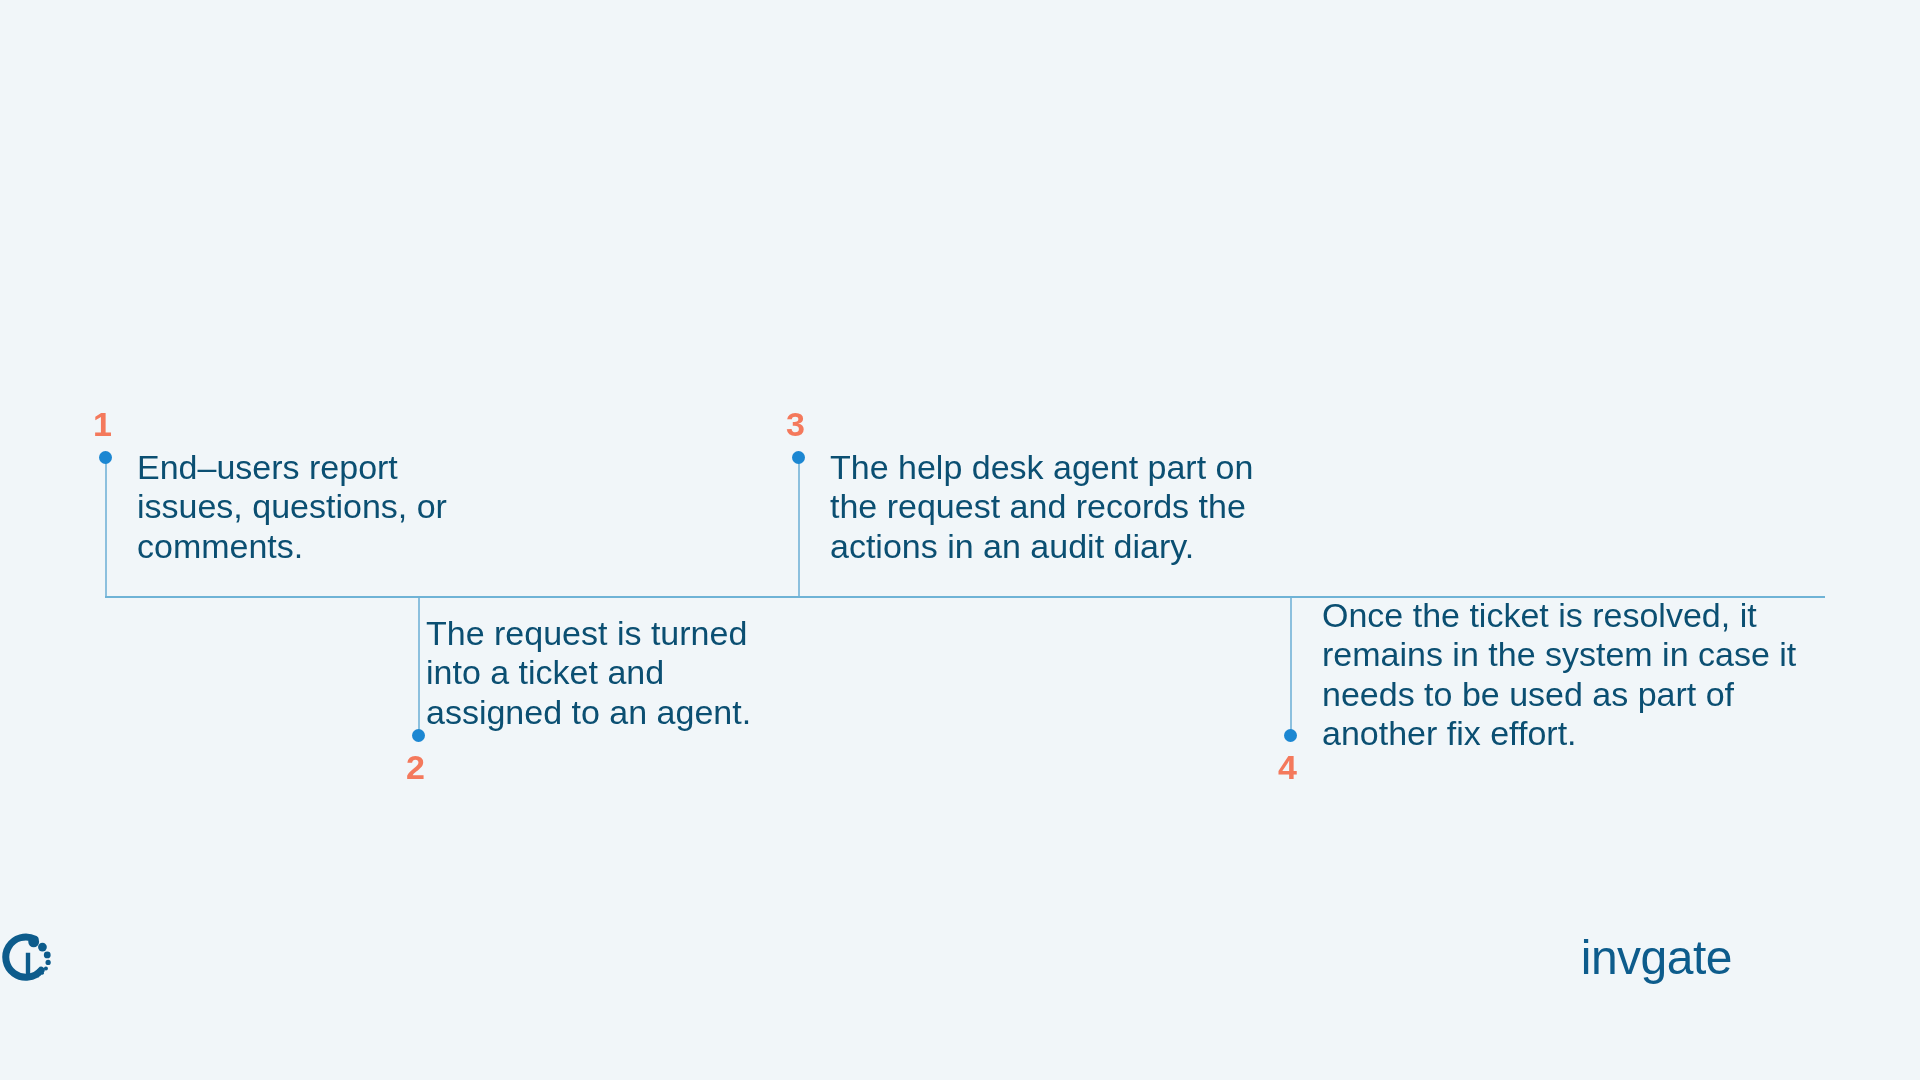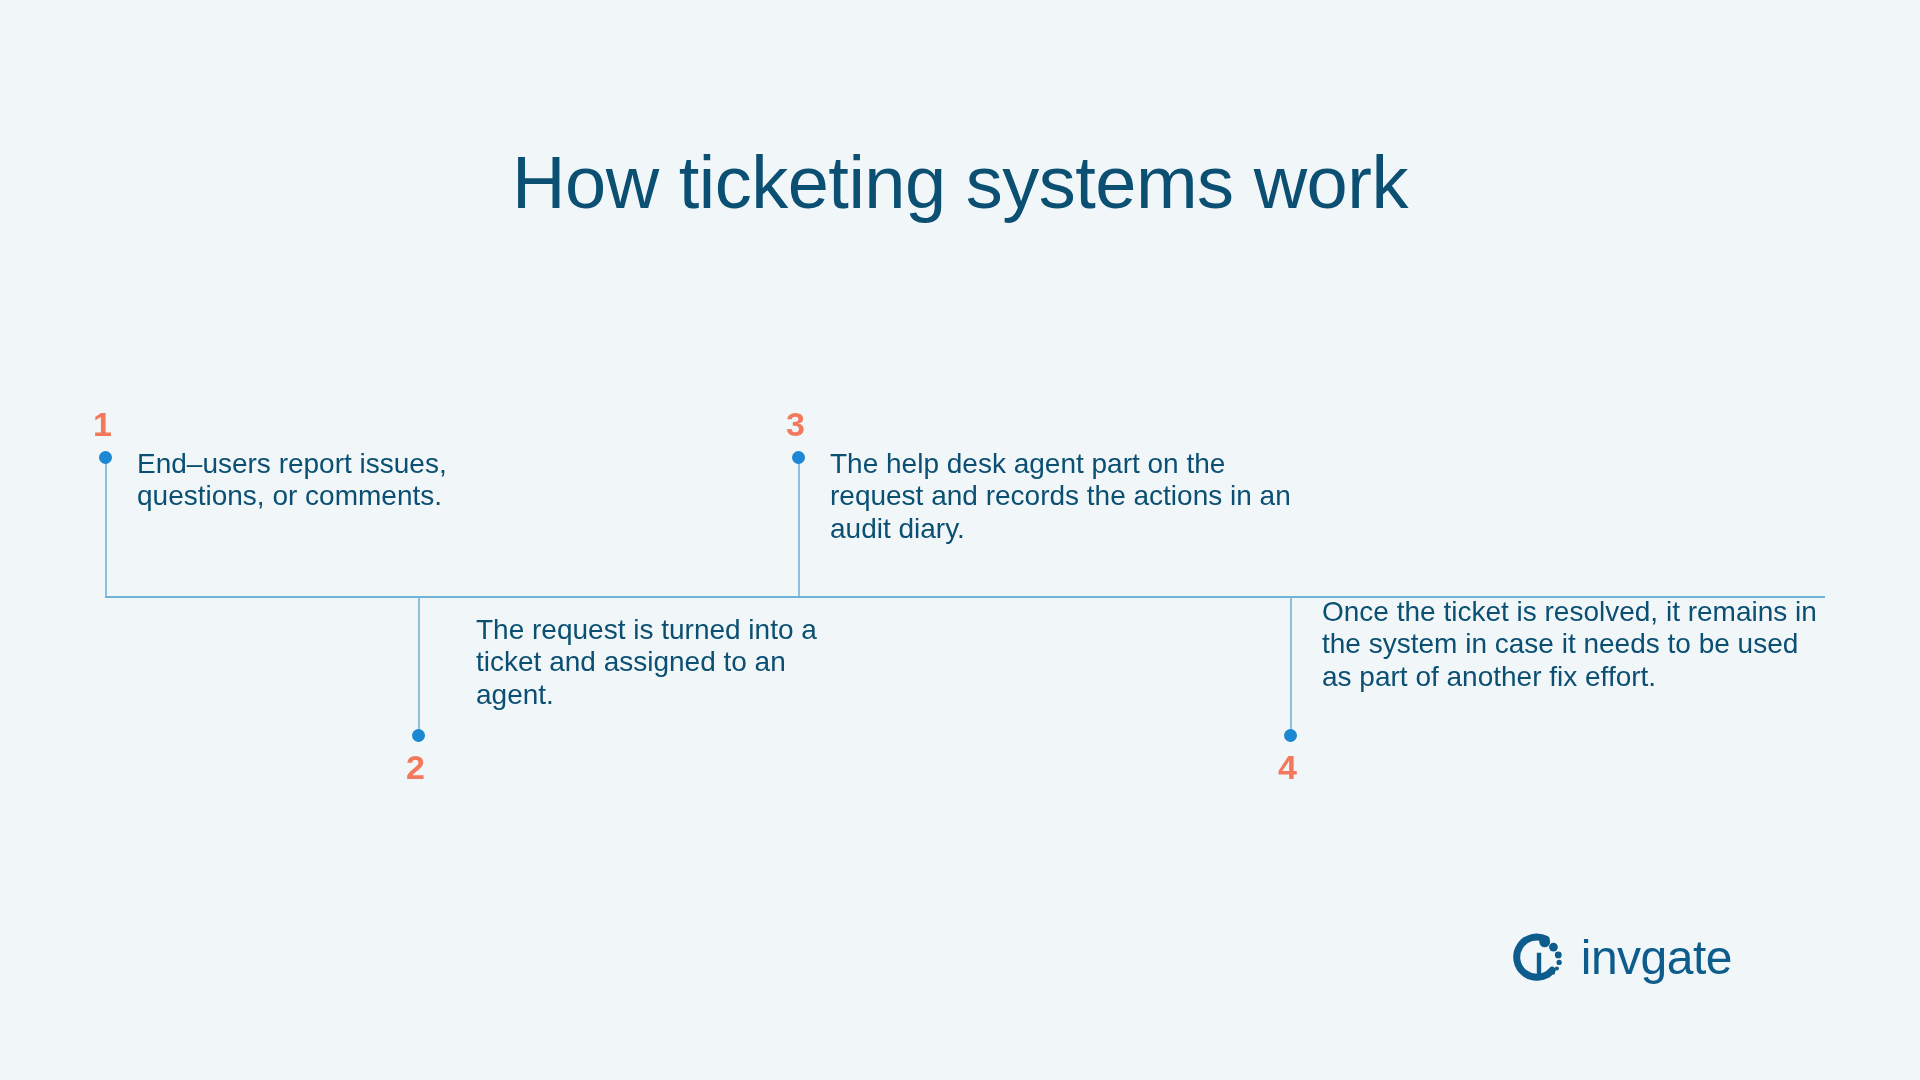--- a/index.html
+++ b/index.html
@@ -66,38 +66,38 @@
     position: absolute;
     font-size: 34px;
     font-weight: 700;
     color: #F4795C;
     line-height: 1;
     white-space: nowrap;
   }
 
   .step-text {
     position: absolute;
-    font-size: 28px;
+    font-size: 34px;
     font-weight: 400;
     color: #0B4F72;
     line-height: 1.16;
     white-space: pre-line;
   }
 
   
   .c1 { left: 105px; top: 458px; height: 138px; }
   .d1 { left: 99px;  top: 451px; }
   .n1 { left: 93px;  top: 407px; }
   .t1 { left: 137px; top: 448px; width: 330px; }
 
   
   .c2 { left: 418px; top: 598px; height: 138px; }
   .d2 { left: 412px; top: 729px; }
   .n2 { left: 406px; top: 750px; }
-  .t2 { left: 476px; top: 614px; width: 360px; }
+  .t2 { left: 426px; top: 614px; width: 360px; }
 
   
   .c3 { left: 798px; top: 458px; height: 138px; }
   .d3 { left: 792px; top: 451px; }
   .n3 { left: 786px; top: 407px; }
   .t3 { left: 830px; top: 448px; width: 480px; }
 
   
   .c4 { left: 1290px; top: 598px; height: 138px; }
   .d4 { left: 1284px; top: 729px; }
@@ -105,42 +105,41 @@
   .t4 { left: 1322px; top: 596px; width: 500px; }
 
   
   .logo {
     position: absolute;
     left: 0;
     top: 930px;
     width: 1732px;
     display: flex;
     align-items: center;
-    justify-content: flex-end;
+    justify-content: space-between;
     gap: 14px;
   }
   .logo-mark {
     width: 56px;
     height: 56px;
     display: block;
   }
   .logo-word {
     font-size: 48px;
     font-weight: 400;
     color: #0D5C8C;
     letter-spacing: -0.5px;
     line-height: 1;
   }
 </style>
 </head>
 <body>
 
 <div class="stage">
 
-  <h1 class="title">How ticketing systems work</h1>
 
   <div class="axis"></div>
 
   <div class="connector c1"></div>
   <div class="dot d1"></div>
   <div class="step-num n1">1</div>
   <div class="step-text t1">End–users report issues, questions, or comments.</div>
 
   <div class="connector c2"></div>
   <div class="dot d2"></div>

